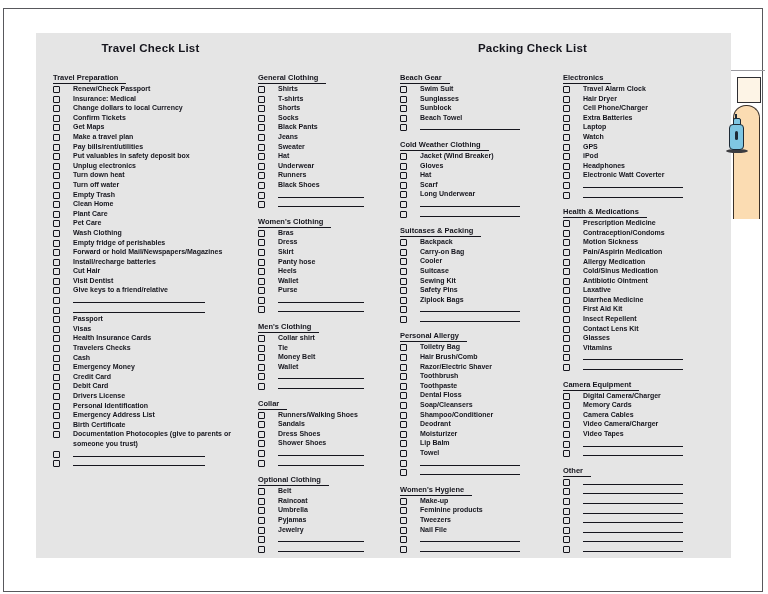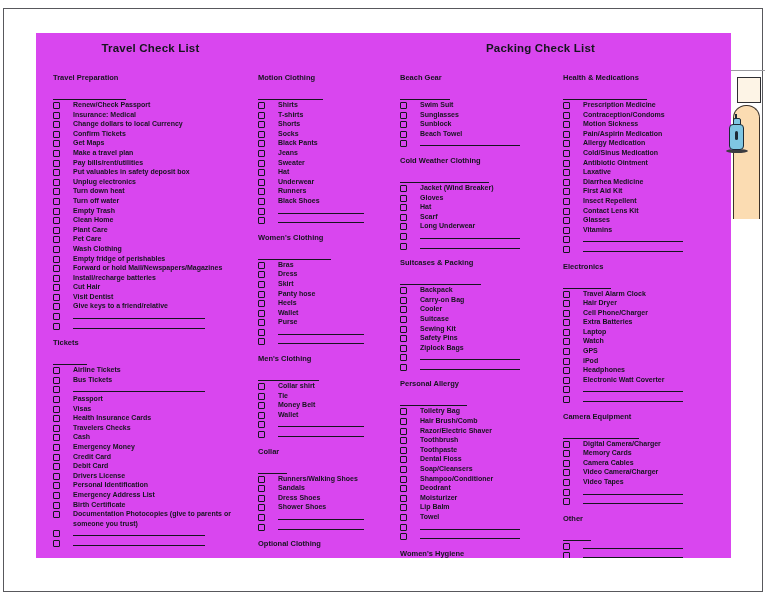--- a/index.html
+++ b/index.html
@@ -6,35 +6,35 @@
   body{
     width:768px;height:594px;position:relative;background:#ffffff;
     font-family:"Liberation Sans",sans-serif;overflow:hidden;
   }
   .frame{
     position:absolute;left:3px;top:8px;width:760px;height:584px;
     border:1px solid #58585c;box-sizing:border-box;pointer-events:none;
   }
   .sheet{
     position:absolute;left:36px;top:33px;width:695px;height:525px;
-    background:#d946ef;overflow:hidden;
+    background:#e5e5e5;overflow:hidden;
   }
   .doc-title{
     position:absolute;top:9px;font-size:11.5px;font-weight:700;
     color:#15151d;text-align:center;letter-spacing:.2px;
   }
   #travel-title{left:17px;width:195px;}
-  #packing-title{left:392px;width:225px;text-align:center;}
+  #packing-title{left:384px;width:225px;text-align:center;}
   .col{position:absolute;top:40px;}
   #col-0{left:17px;width:192px;}
   #col-1{left:222px;width:136px;}
   #col-2{left:364px;width:146px;}
   #col-3{left:527px;width:148px;}
   .sec-title{font-size:7.5px;font-weight:700;color:#15151d;margin-top:8px;line-height:9px;}
-  .sec-title span{display:inline-block;border-bottom:1.5px solid #15151d;padding-right:8px;padding-bottom:17px;}
+  .sec-title span{display:inline-block;border-bottom:1.5px solid #15151d;padding-right:8px;padding-bottom:1px;}
   .section:first-child .sec-title{margin-top:0;}
   .row{display:flex;align-items:flex-start;min-height:9.6px;line-height:9.6px;
        font-size:7px;font-weight:700;color:#15151d;}
   .cb{flex:none;width:5px;height:5px;border:1px solid #15151d;border-radius:1px;
       margin-top:2px;margin-right:13px;background:transparent;}
   .label{flex:1;}
   .blank-line{border-bottom:1px solid #15151d;height:7px;display:inline-block;}
   #col-0 .blank-line{width:132px;}
   #col-1 .blank-line{width:86px;}
   #col-2 .blank-line{width:100px;}
@@ -162,35 +162,20 @@
         <div class="row">
           <span class="cb"></span>
           <div class="blank-line"></div>
         </div>
         <div class="row">
           <span class="cb"></span>
           <div class="blank-line"></div>
         </div>
       </div>
       <div class="section">
-        <div class="sec-title"><span>Tickets</span></div>
-        <div class="row">
-          <span class="cb"></span>
-          <span class="label">Airline Tickets</span>
-        </div>
-        <div class="row">
-          <span class="cb"></span>
-          <span class="label">Bus Tickets</span>
-        </div>
-        <div class="row">
-          <span class="cb"></span>
-          <div class="blank-line"></div>
-        </div>
-      </div>
-      <div class="section">
         <div class="row">
           <span class="cb"></span>
           <span class="label">Passport</span>
         </div>
         <div class="row">
           <span class="cb"></span>
           <span class="label">Visas</span>
         </div>
         <div class="row">
           <span class="cb"></span>
@@ -241,21 +226,21 @@
           <div class="blank-line"></div>
         </div>
         <div class="row">
           <span class="cb"></span>
           <div class="blank-line"></div>
         </div>
       </div>
     </div>
   <div class="col" id="col-1">
       <div class="section">
-        <div class="sec-title"><span>Motion Clothing</span></div>
+        <div class="sec-title"><span>General Clothing</span></div>
         <div class="row">
           <span class="cb"></span>
           <span class="label">Shirts</span>
         </div>
         <div class="row">
           <span class="cb"></span>
           <span class="label">T-shirts</span>
         </div>
         <div class="row">
           <span class="cb"></span>
@@ -603,20 +588,71 @@
           <div class="blank-line"></div>
         </div>
         <div class="row">
           <span class="cb"></span>
           <div class="blank-line"></div>
         </div>
       </div>
     </div>
   <div class="col" id="col-3">
       <div class="section">
+        <div class="sec-title"><span>Electronics</span></div>
+        <div class="row">
+          <span class="cb"></span>
+          <span class="label">Travel Alarm Clock</span>
+        </div>
+        <div class="row">
+          <span class="cb"></span>
+          <span class="label">Hair Dryer</span>
+        </div>
+        <div class="row">
+          <span class="cb"></span>
+          <span class="label">Cell Phone/Charger</span>
+        </div>
+        <div class="row">
+          <span class="cb"></span>
+          <span class="label">Extra Batteries</span>
+        </div>
+        <div class="row">
+          <span class="cb"></span>
+          <span class="label">Laptop</span>
+        </div>
+        <div class="row">
+          <span class="cb"></span>
+          <span class="label">Watch</span>
+        </div>
+        <div class="row">
+          <span class="cb"></span>
+          <span class="label">GPS</span>
+        </div>
+        <div class="row">
+          <span class="cb"></span>
+          <span class="label">iPod</span>
+        </div>
+        <div class="row">
+          <span class="cb"></span>
+          <span class="label">Headphones</span>
+        </div>
+        <div class="row">
+          <span class="cb"></span>
+          <span class="label">Electronic Watt Coverter</span>
+        </div>
+        <div class="row">
+          <span class="cb"></span>
+          <div class="blank-line"></div>
+        </div>
+        <div class="row">
+          <span class="cb"></span>
+          <div class="blank-line"></div>
+        </div>
+      </div>
+      <div class="section">
         <div class="sec-title"><span>Health &amp; Medications</span></div>
         <div class="row">
           <span class="cb"></span>
           <span class="label">Prescription Medicine</span>
         </div>
         <div class="row">
           <span class="cb"></span>
           <span class="label">Contraception/Condoms</span>
         </div>
         <div class="row">
@@ -659,71 +695,20 @@
           <span class="cb"></span>
           <span class="label">Contact Lens Kit</span>
         </div>
         <div class="row">
           <span class="cb"></span>
           <span class="label">Glasses</span>
         </div>
         <div class="row">
           <span class="cb"></span>
           <span class="label">Vitamins</span>
-        </div>
-        <div class="row">
-          <span class="cb"></span>
-          <div class="blank-line"></div>
-        </div>
-        <div class="row">
-          <span class="cb"></span>
-          <div class="blank-line"></div>
-        </div>
-      </div>
-      <div class="section">
-        <div class="sec-title"><span>Electronics</span></div>
-        <div class="row">
-          <span class="cb"></span>
-          <span class="label">Travel Alarm Clock</span>
-        </div>
-        <div class="row">
-          <span class="cb"></span>
-          <span class="label">Hair Dryer</span>
-        </div>
-        <div class="row">
-          <span class="cb"></span>
-          <span class="label">Cell Phone/Charger</span>
-        </div>
-        <div class="row">
-          <span class="cb"></span>
-          <span class="label">Extra Batteries</span>
-        </div>
-        <div class="row">
-          <span class="cb"></span>
-          <span class="label">Laptop</span>
-        </div>
-        <div class="row">
-          <span class="cb"></span>
-          <span class="label">Watch</span>
-        </div>
-        <div class="row">
-          <span class="cb"></span>
-          <span class="label">GPS</span>
-        </div>
-        <div class="row">
-          <span class="cb"></span>
-          <span class="label">iPod</span>
-        </div>
-        <div class="row">
-          <span class="cb"></span>
-          <span class="label">Headphones</span>
-        </div>
-        <div class="row">
-          <span class="cb"></span>
-          <span class="label">Electronic Watt Coverter</span>
         </div>
         <div class="row">
           <span class="cb"></span>
           <div class="blank-line"></div>
         </div>
         <div class="row">
           <span class="cb"></span>
           <div class="blank-line"></div>
         </div>
       </div>

